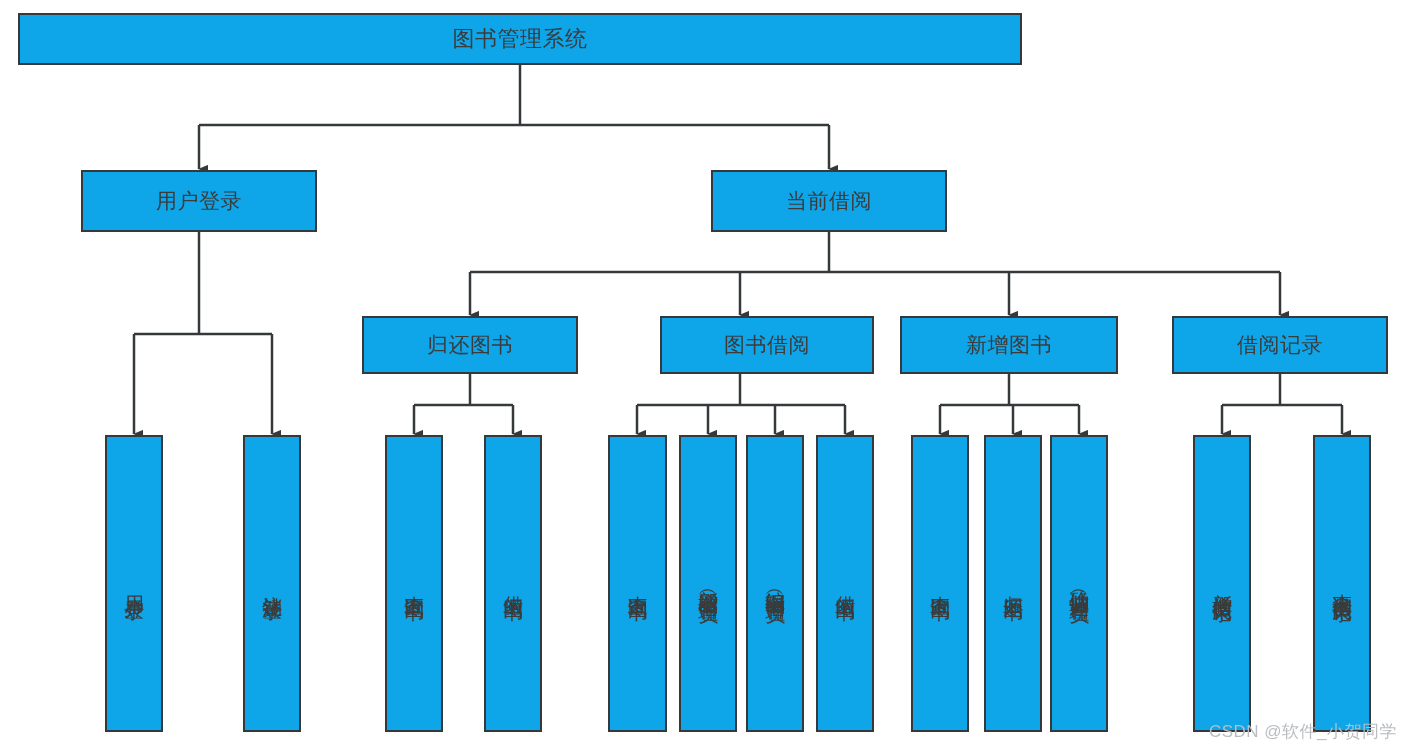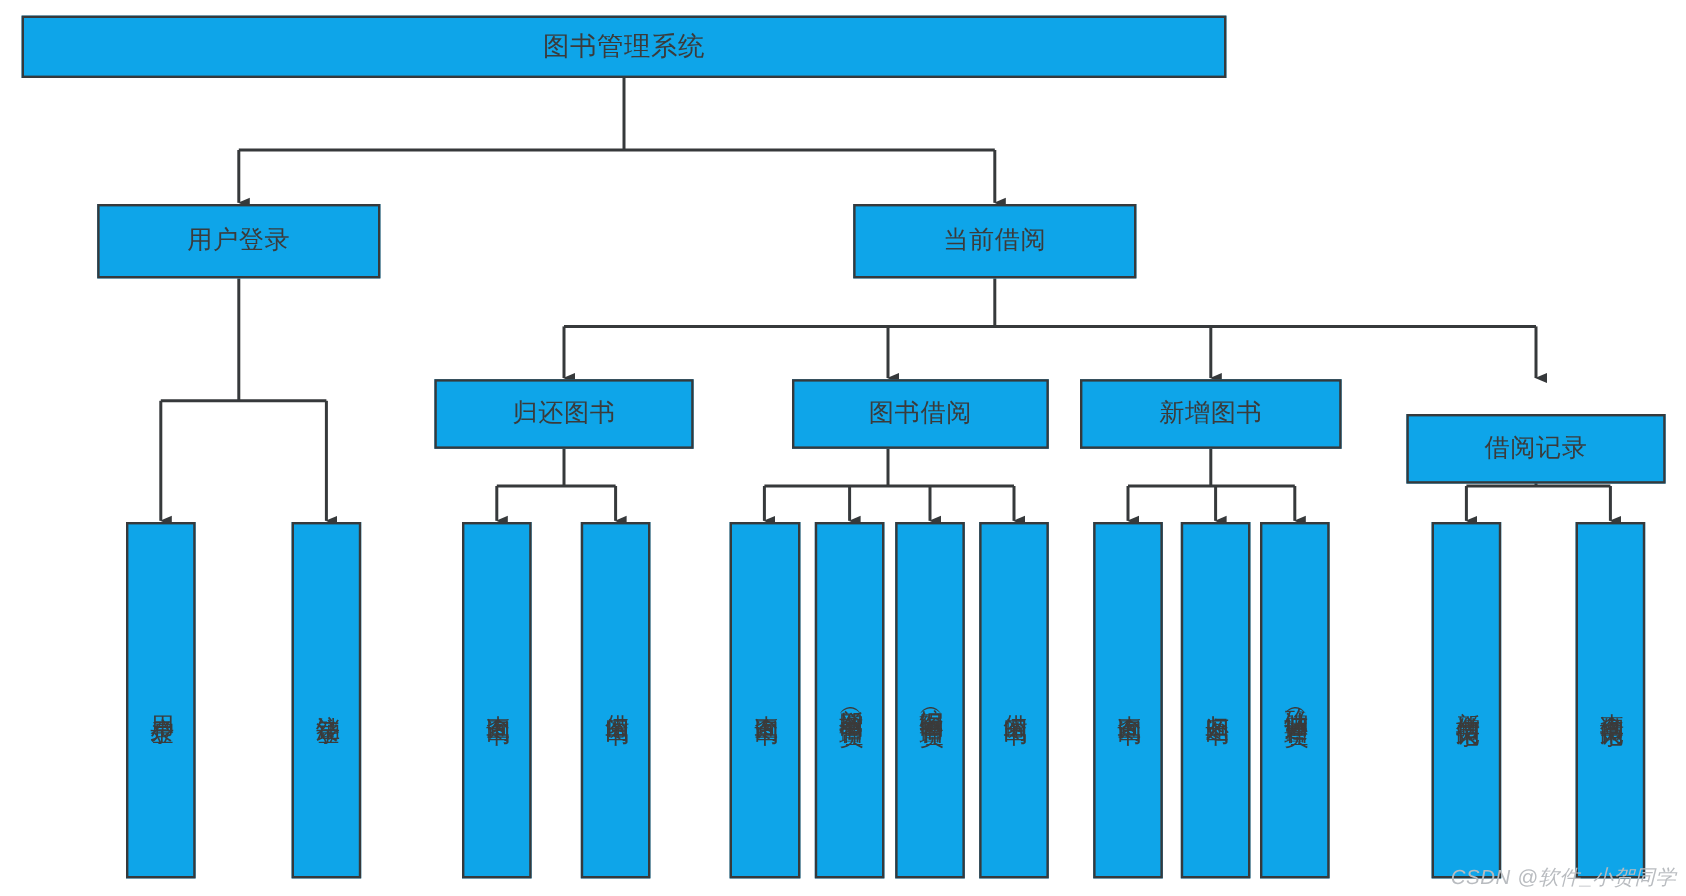--- a/index.html
+++ b/index.html
@@ -60,21 +60,20 @@
   }
   .watermark {
     position: absolute;
     right: 8px;
     bottom: 4px;
     font-size: 17px;
     color: #b9bcc0;
     letter-spacing: 0.5px;
     white-space: nowrap;
     user-select: none;
-    font-style: italic;
   }
 </style>
 </head>
 <body>
 
 <div id="diagram-root">
   <svg class="connectors" id="connector-layer" viewBox="0 0 1405 747">
     <defs>
       <marker id="arrowhead" markerWidth="9" markerHeight="10" refX="4.5" refY="9.2" orient="auto" markerUnits="userSpaceOnUse">
         <path d="M0.3,0 L8.7,0 L4.5,10 Z" fill="#36393b"></path>
@@ -128,21 +127,21 @@
       </div>
       <div class="node-box level3" style="left: 362px; top: 316px; width: 216px; height: 58px;">
         <span class="node-label">归还图书</span>
       </div>
       <div class="node-box level3" style="left: 660px; top: 316px; width: 214px; height: 58px;">
         <span class="node-label">图书借阅</span>
       </div>
       <div class="node-box level3" style="left: 900px; top: 316px; width: 218px; height: 58px;">
         <span class="node-label">新增图书</span>
       </div>
-      <div class="node-box level3" style="left: 1172px; top: 316px; width: 216px; height: 58px; margin-top: 29px;">
+      <div class="node-box level3" style="left: 1172px; top: 316px; width: 216px; height: 58px;">
         <span class="node-label">借阅记录</span>
       </div>
       <div class="node-box leaf vertical" style="left: 105px; top: 435px; width: 58px; height: 297px;">
         <span class="node-label">用户登录</span>
       </div>
       <div class="node-box leaf vertical" style="left: 243px; top: 435px; width: 58px; height: 297px;">
         <span class="node-label">注销登录</span>
       </div>
       <div class="node-box leaf vertical" style="left: 385px; top: 435px; width: 58px; height: 297px;">
         <span class="node-label">查询图书</span>

